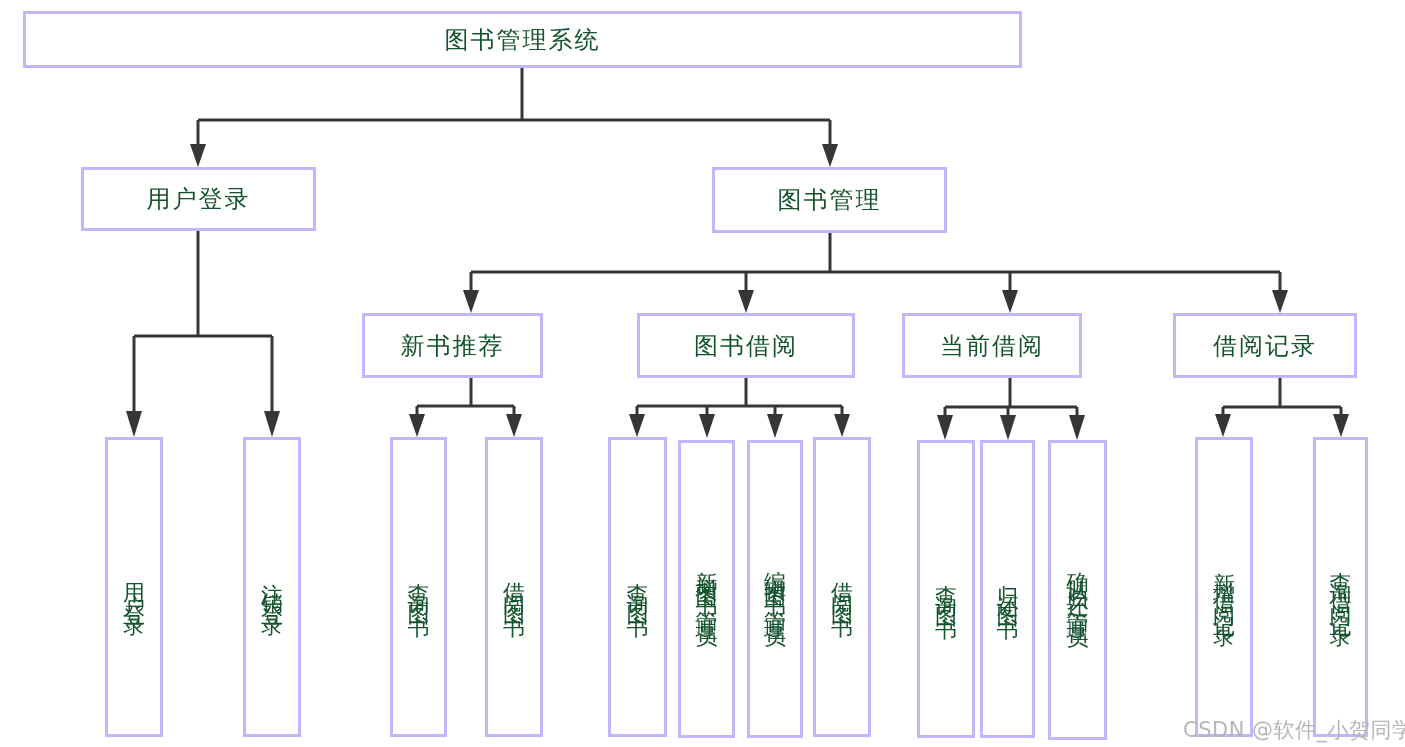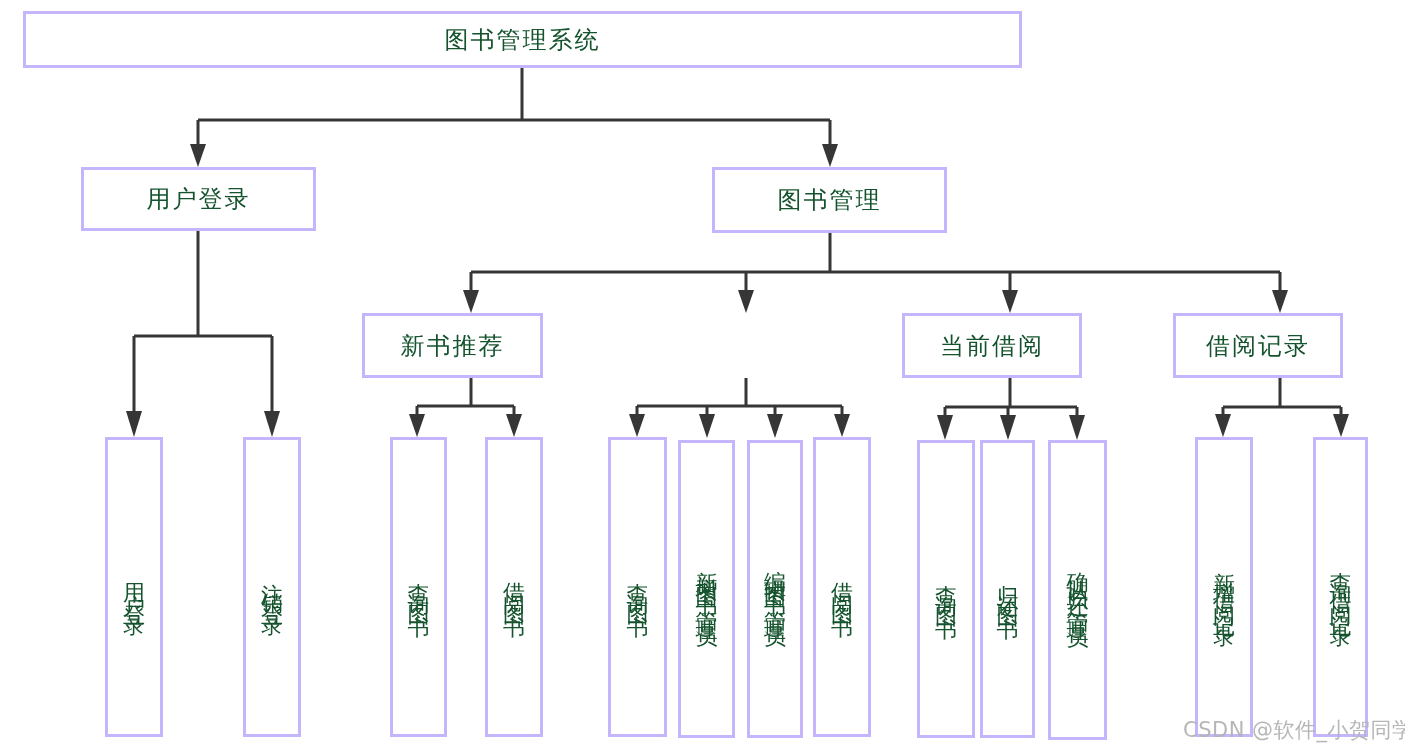--- a/index.html
+++ b/index.html
@@ -101,22 +101,23 @@
 
   <div class="node h" style="left:23px;top:11px;width:999px;height:57px">图书管理系统</div>
 
   <div class="node h" style="left:81px;top:167px;width:235px;height:64px">用户登录</div>
   <div class="node h" style="left:712px;top:167px;width:235px;height:66px">图书管理</div>
 
   <div class="node v" style="left:105px;top:437px;width:58px;height:300px">用户登录</div>
   <div class="node v" style="left:243px;top:437px;width:58px;height:300px">注销登录</div>
 
   <div class="node h" style="left:362px;top:313px;width:181px;height:65px">新书推荐</div>
+  <div class="node h" style="left:637px;top:313px;width:218px;height:65px">图书借阅</div>
   <div class="node h" style="left:902px;top:313px;width:180px;height:65px">当前借阅</div>
-  <div class="node h" style="left:1173px;top:313px;width:170px;height:65px">借阅记录</div>
+  <div class="node h" style="left:1173px;top:313px;width:184px;height:65px">借阅记录</div>
 
   <div class="node v" style="left:390px;top:437px;width:57px;height:300px">查询图书</div>
   <div class="node v" style="left:485px;top:437px;width:58px;height:300px">借阅图书</div>
 
   <div class="node v" style="left:608px;top:437px;width:59px;height:300px">查询图书</div>
   <div class="node v long" style="left:678px;top:440px;width:57px;height:298px">新增图书（管理员）</div>
   <div class="node v long" style="left:747px;top:440px;width:56px;height:298px">编辑图书（管理员）</div>
   <div class="node v" style="left:813px;top:437px;width:58px;height:300px">借阅图书</div>
 
   <div class="node v" style="left:917px;top:440px;width:58px;height:298px">查询图书</div>

